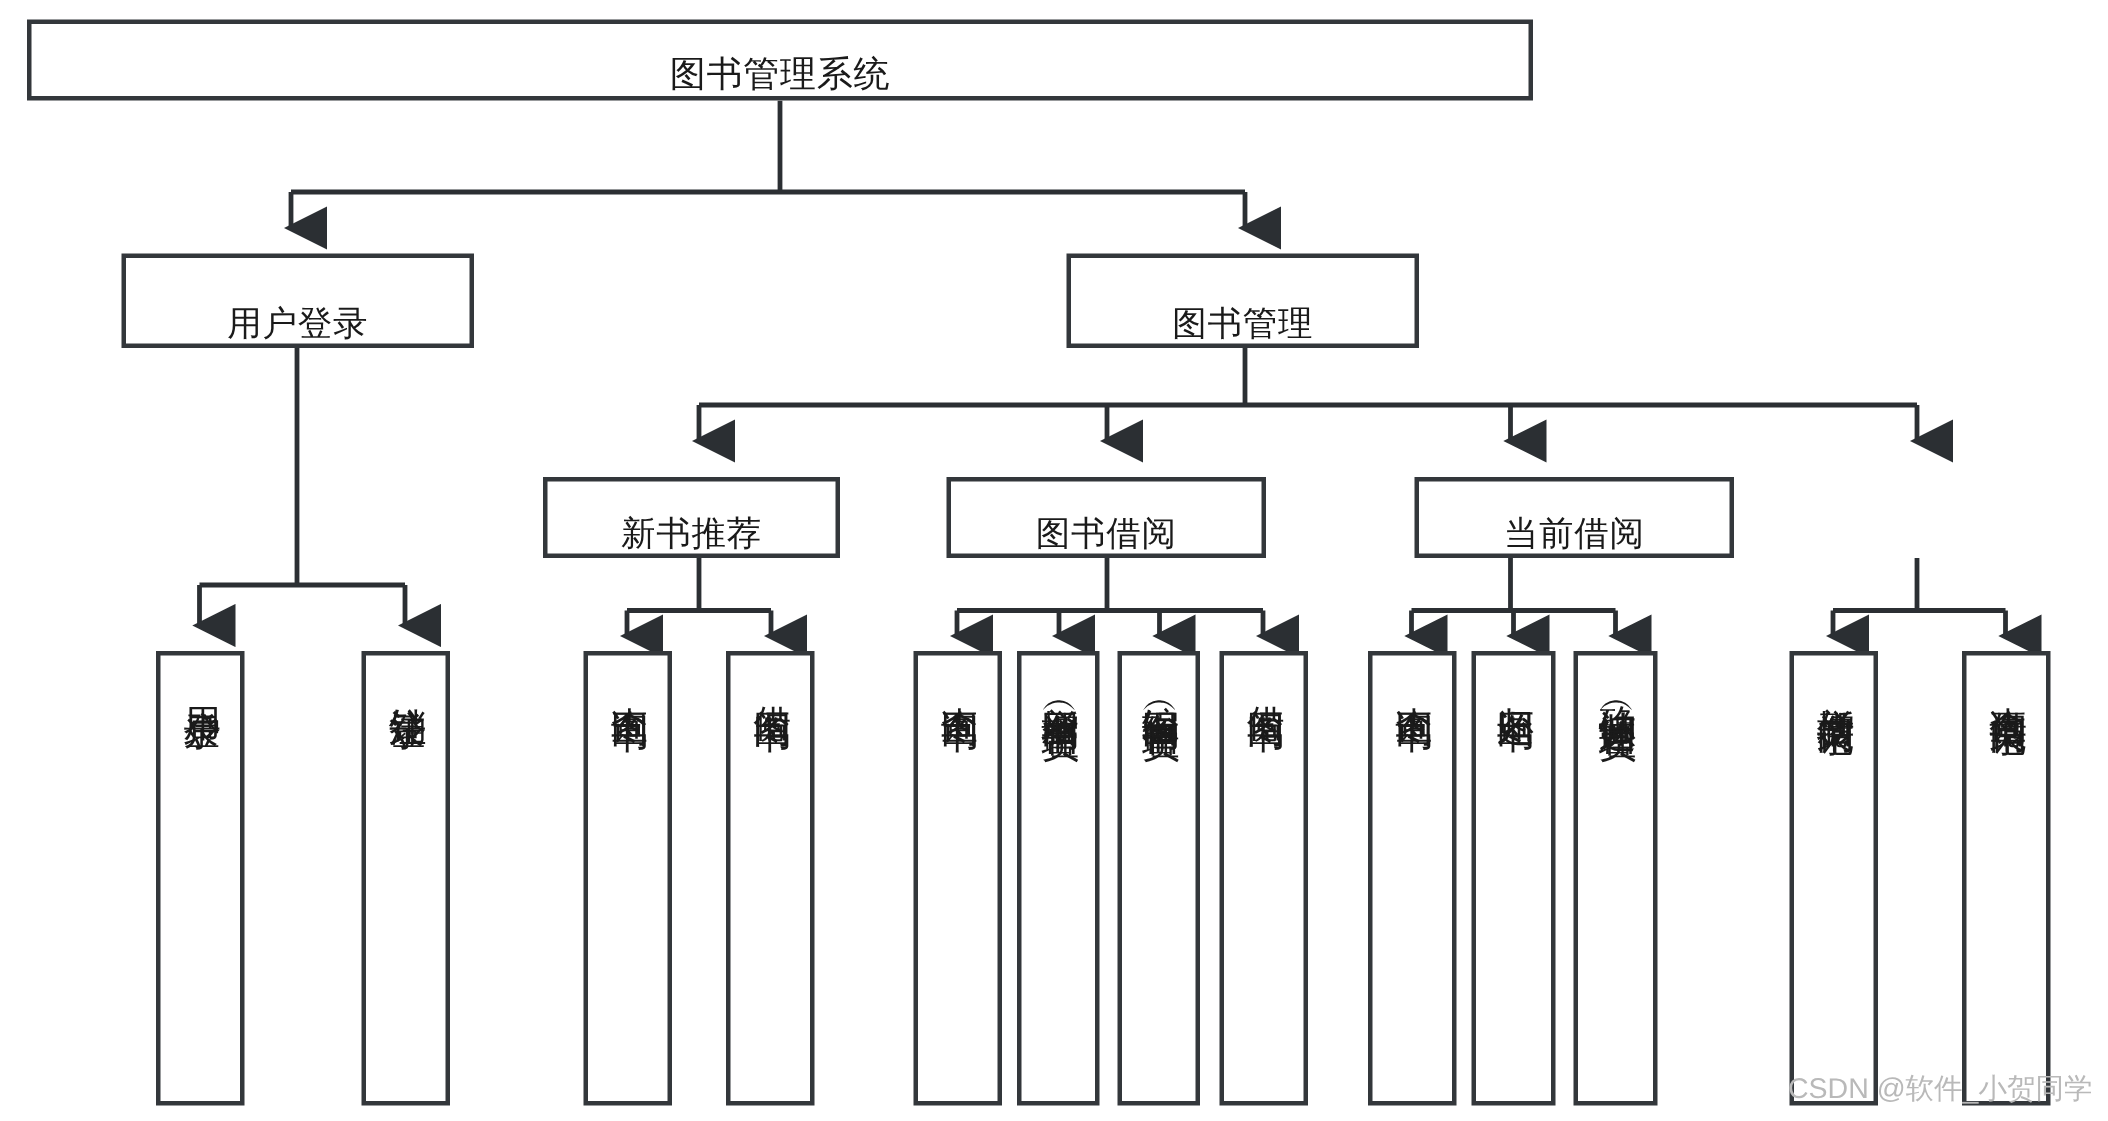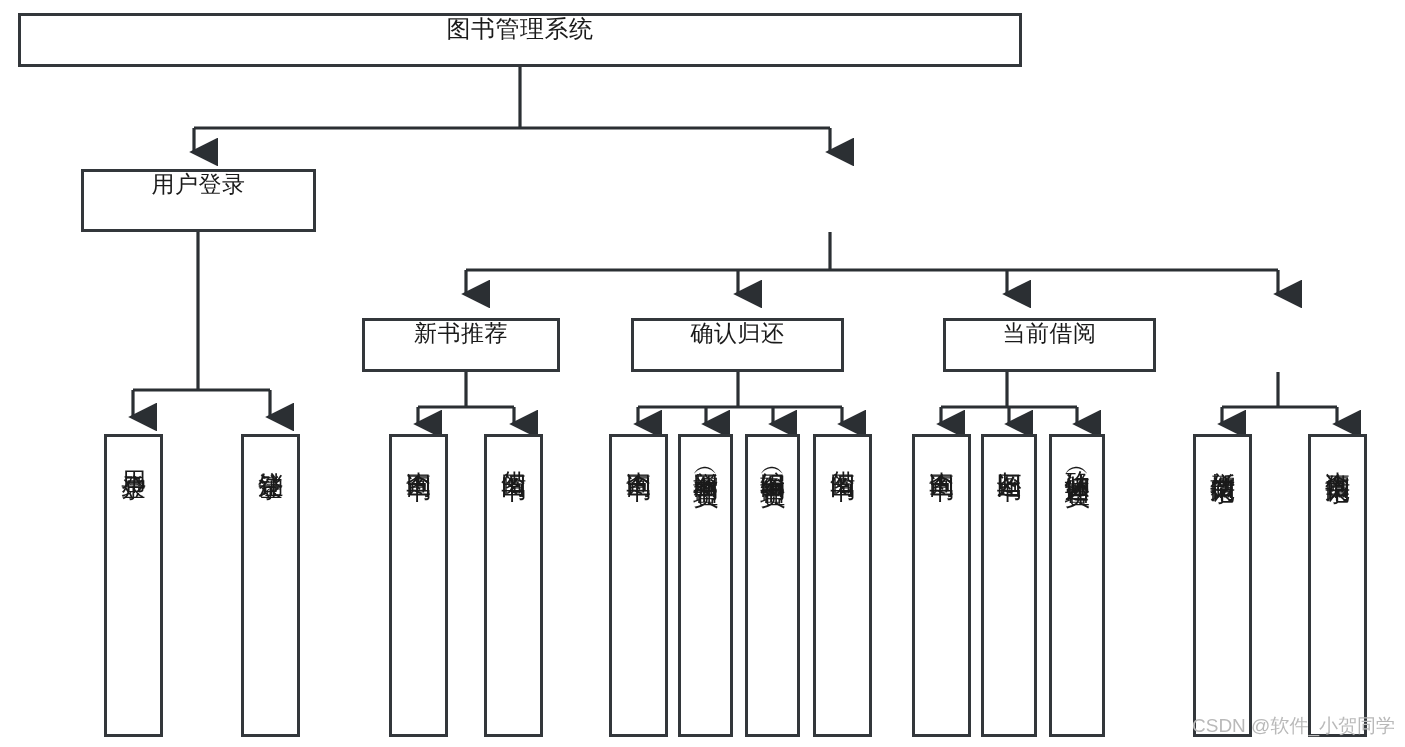--- a/index.html
+++ b/index.html
@@ -24,21 +24,21 @@
     top: 0;
     width: 1405px;
     height: 747px;
   }
   .node {
     position: absolute;
     box-sizing: border-box;
     background: #ffffff;
     border: 3px solid #33373b;
     display: flex;
-    align-items: flex-start;
+    align-items: flex-end;
     justify-content: center;
     z-index: 2;
   }
   .node-label {
     color: #1a1a1a;
     line-height: 1.12;
     text-align: center;
     letter-spacing: 0.5px;
     white-space: pre;
   }
@@ -126,26 +126,29 @@
     </g>
   </svg>
 
   <div class="node horizontal root" style="left:18px; top:13px; width:1004px; height:54px;">
     <span class="node-label">图书管理系统</span>
   </div>
 
   <div class="node horizontal" style="left:81px; top:169px; width:235px; height:63px;">
     <span class="node-label">用户登录</span>
   </div>
+  <div class="node horizontal" style="left:711px; top:169px; width:235px; height:63px;">
+    <span class="node-label">图书管理</span>
+  </div>
 
   <div class="node horizontal" style="left:362px; top:318px; width:198px; height:54px;">
     <span class="node-label">新书推荐</span>
   </div>
   <div class="node horizontal" style="left:631px; top:318px; width:213px; height:54px;">
-    <span class="node-label">确认归还</span>
+    <span class="node-label">图书借阅</span>
   </div>
   <div class="node horizontal" style="left:901px; top:318px; width:213px; height:54px;margin-left:42px;">
     <span class="node-label">当前借阅</span>
   </div>
 
   <div class="node vertical" style="left:104px; top:434px; width:59px; height:303px;">
     <span class="node-label">用户登录</span>
   </div>
   <div class="node vertical" style="left:241px; top:434px; width:59px; height:303px;">
     <span class="node-label">注销登录</span>

